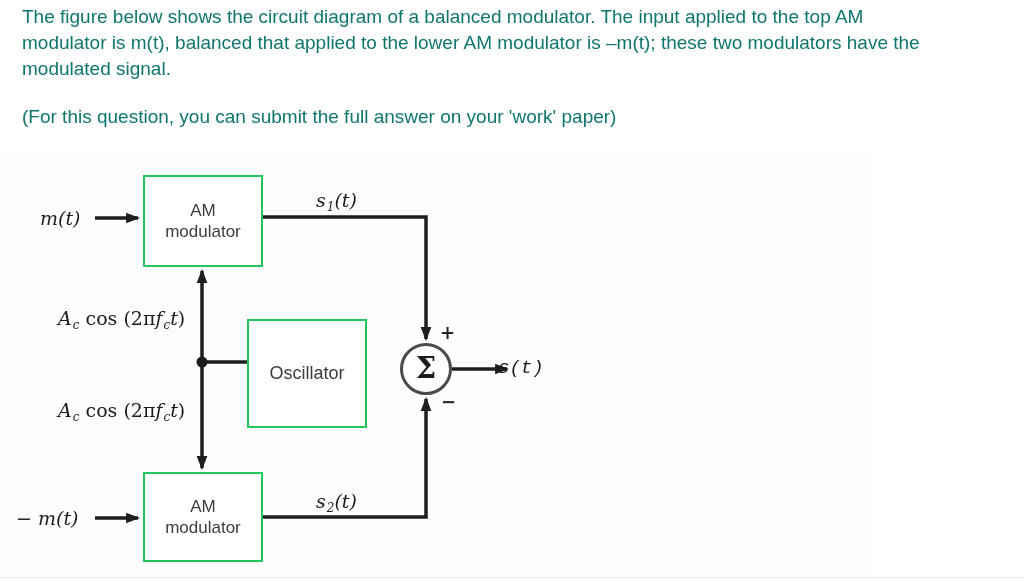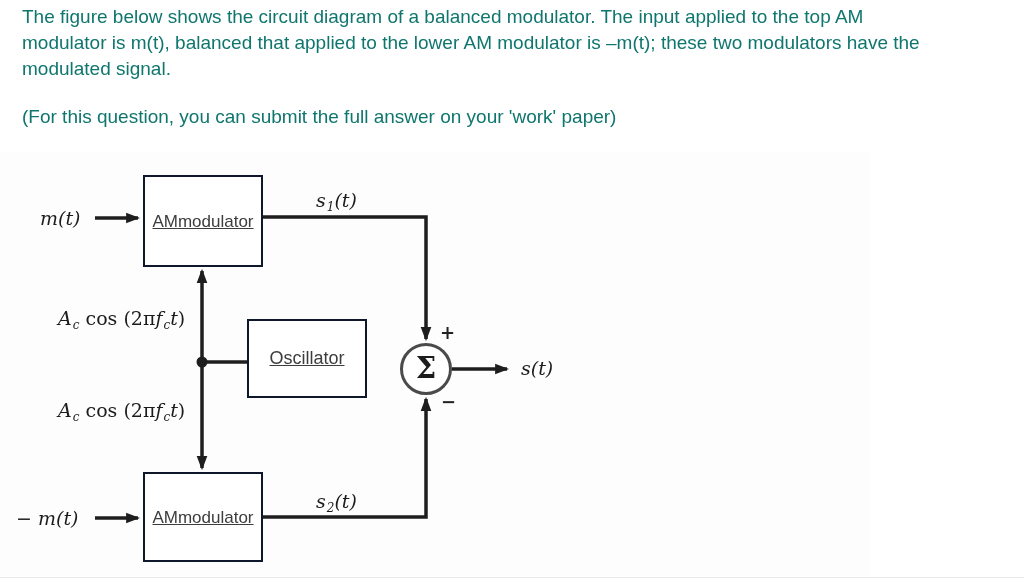--- a/index.html
+++ b/index.html
@@ -8,46 +8,46 @@
 
   
   .question { position: absolute; left: 22px; top: 4px; width: 1018px; color: #0f766e; }
   .qline { font-size: 19px; line-height: 26px; white-space: nowrap; }
   .qnote { font-size: 19px; line-height: 26px; white-space: nowrap; margin-top: 22px; }
 
   
   .figure { position: absolute; left: 0; top: 152px; width: 870px; height: 424px; background: #fdfdfd; }
   .figure svg { position: absolute; left: 0; top: 0; z-index: 0; }
 
-  .box { position: absolute; background: #ffffff; border: 2px solid #0f172a; z-index: 1;
-         display: flex; align-items: center; justify-content: center;
-         color: #3d3d3d; text-align: center; text-decoration: underline; }
+  .box { position: absolute; background: #ffffff; border: 2px solid #22c55e; z-index: 1;
+         display: flex; flex-direction: column; align-items: center; justify-content: center;
+         color: #3d3d3d; text-align: center; }
   .box-am-top    { left: 143px; top: 23px;  width: 120px; height: 92px; }
   .box-am-bottom { left: 143px; top: 320px; width: 120px; height: 90px; }
-  .box-osc       { left: 247px; top: 167px; width: 120px; height: 79px; }
+  .box-osc       { left: 247px; top: 167px; width: 120px; height: 109px; }
   .box .bline { font-size: 17px; line-height: 21px; }
   .box-osc .bline { font-size: 18px; }
 
   .summer { position: absolute; left: 400px; top: 191px; width: 52px; height: 52px;
             border: 3px solid #4a4a4a; border-radius: 50%; background: #ffffff; z-index: 1;
             display: flex; align-items: center; justify-content: center; }
   .sigma { font-family: "DejaVu Serif", serif; font-weight: bold; font-size: 29px; color: #1c1c1c;
            line-height: 1; padding-bottom: 2px; }
 
   .mlabel { position: absolute; z-index: 2; white-space: nowrap;
             font-family: "DejaVu Serif", serif; font-style: italic;
             font-size: 19px; color: #1c1c1c; }
   .mlabel .sub { font-size: 12px; position: relative; top: 4px; margin-left: 1px; }
   .mlabel .up  { font-style: normal; }
 
   .lbl-m-top    { left: 40px;  top: 55px;  }
   .lbl-m-bottom { left: 16px;  top: 355px; }
   .lbl-s1       { left: 316px; top: 37px; text-align: center;  }
   .lbl-s2       { left: 316px; top: 338px; }
-  .lbl-s-out    { left: 521px; top: 205px; }
+  .lbl-s-out    { left: 498px; top: 205px; font-family: Liberation Mono, monospace; }
   .lbl-car-top  { left: 58px;  top: 155px; }
   .lbl-car-bot  { left: 58px;  top: 247px; }
 
   .sign { position: absolute; z-index: 2; font-family: "DejaVu Serif", serif;
           font-size: 18px; font-weight: bold; color: #222222; line-height: 1; }
   .sign-plus  { left: 440px; top: 172px; }
   .sign-minus { left: 441px; top: 241px; }
 
   .bottom-divider { position: absolute; left: 0; top: 577px; width: 1024px; height: 1px; background: #e9e9e9; }
 </style>

